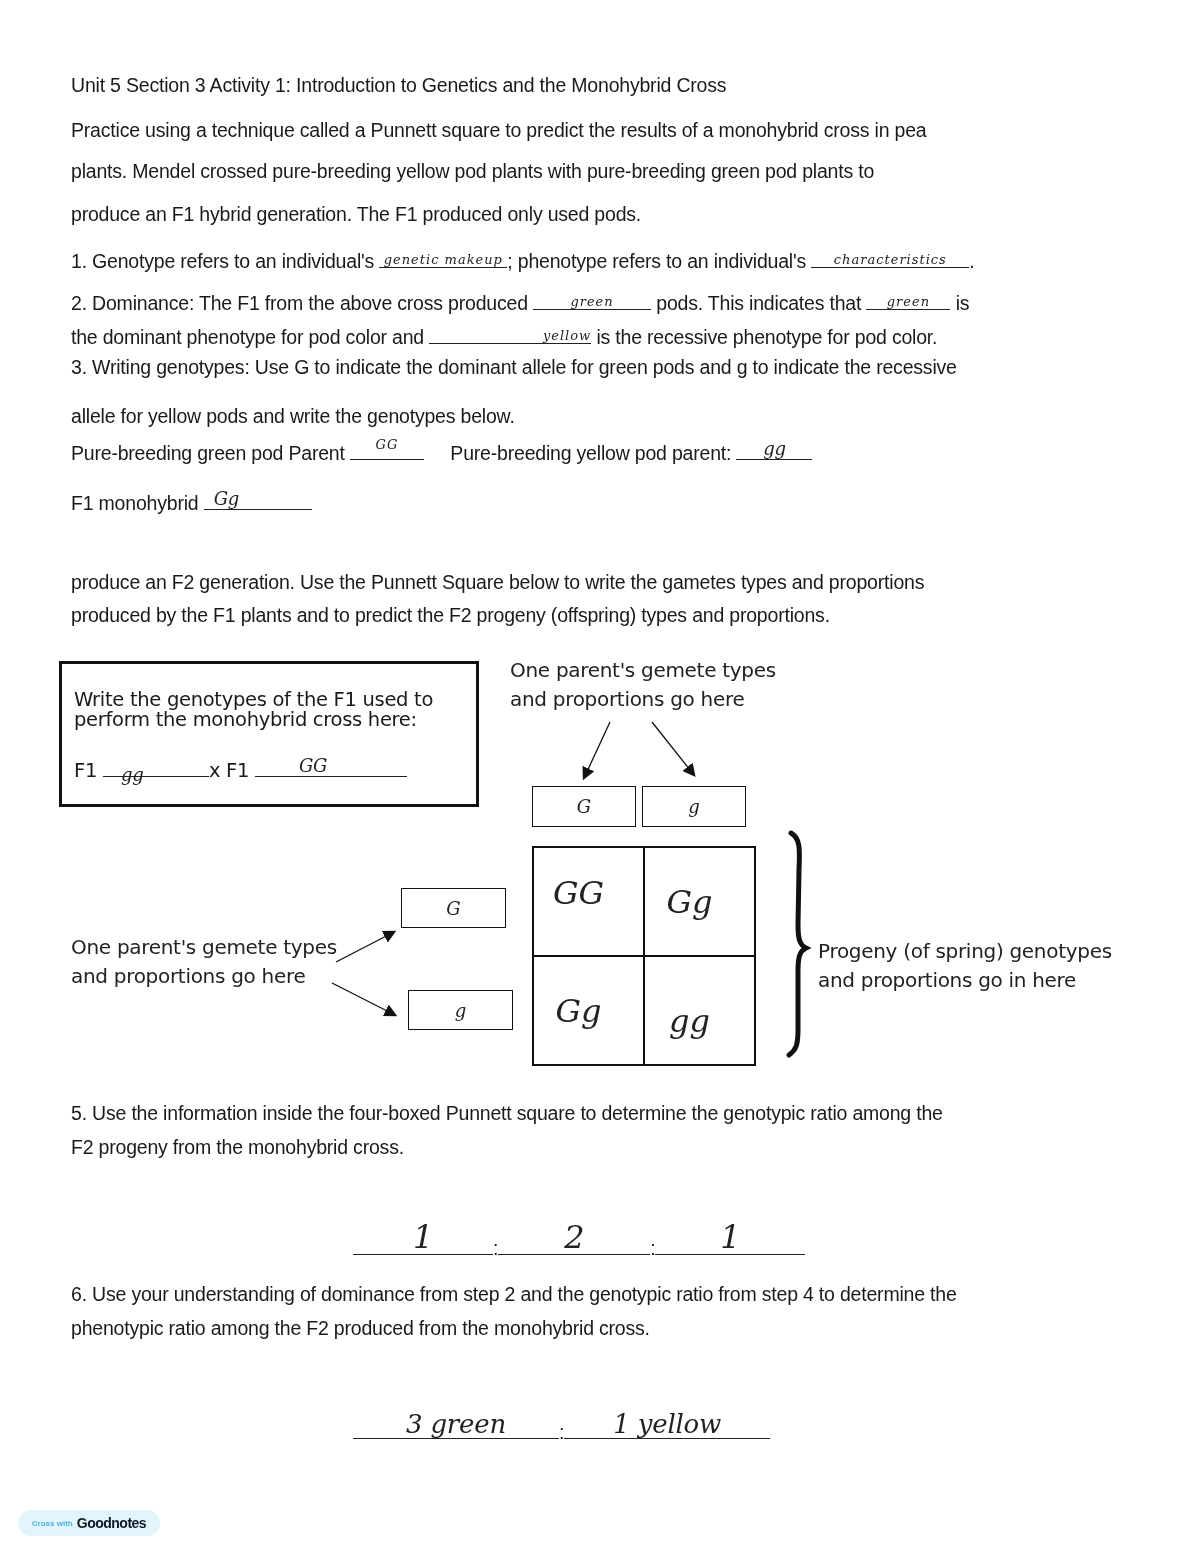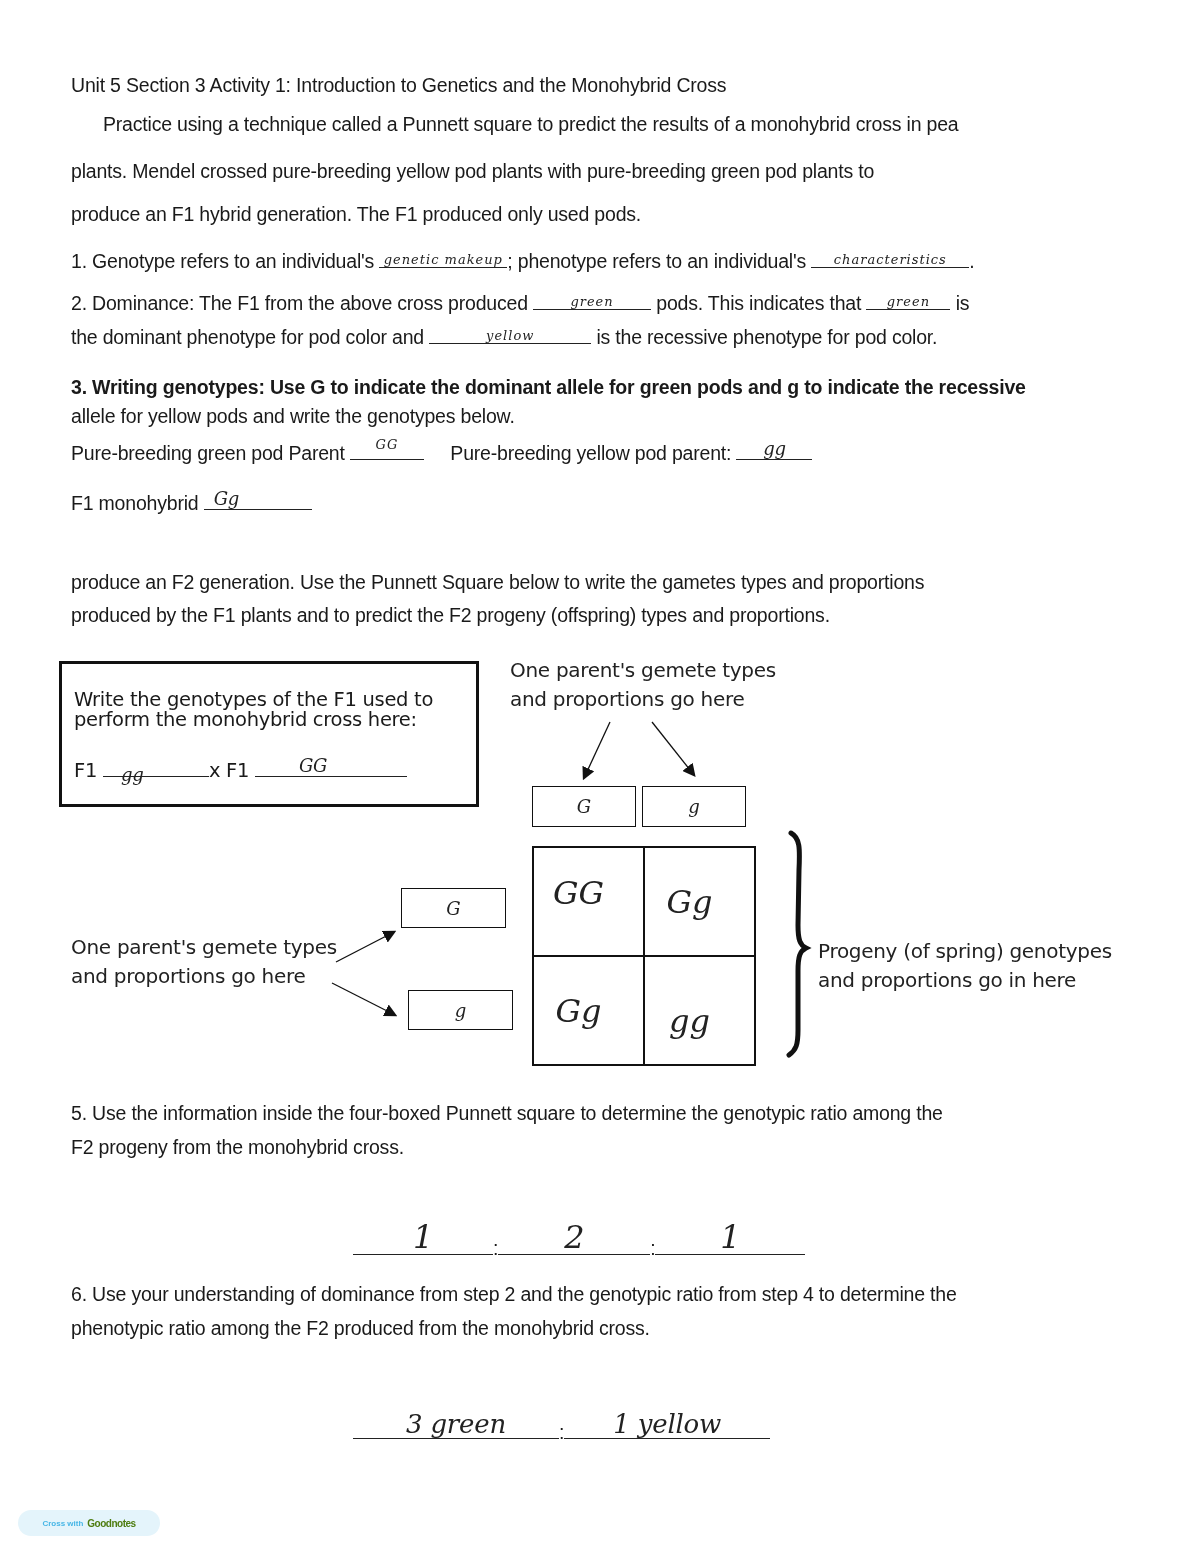--- a/index.html
+++ b/index.html
@@ -14,54 +14,54 @@
     .blank .hand { position: absolute; left: 0; right: 0; bottom: 1px; line-height: 1; }
     .diag-text { position: absolute; font-family: "DejaVu Sans", sans-serif; font-size: 20px; line-height: 29px; color: #222; letter-spacing: -0.3px; }
     .box { position: absolute; border: 1.5px solid #111; background: #fff; }
     .f1-box { left: 59px; top: 661px; width: 420px; height: 146px; border: 3px solid #111; box-sizing: border-box; }
     .f1-text { position: absolute; left: 12px; font-family: "DejaVu Sans", sans-serif; font-size: 19.5px; letter-spacing: -0.3px; white-space: nowrap; }
     .gam { display: flex; align-items: center; justify-content: center; box-sizing: border-box; }
     .punnett { position: absolute; left: 532px; top: 846px; width: 224px; height: 220px; border: 1.5px solid #111; box-sizing: border-box; display: grid; grid-template-columns: 1fr 1fr; grid-template-rows: 1fr 1fr; }
     .cell { border: 1px solid #111; display: flex; align-items: center; justify-content: center; }
     .badge { position: absolute; left: 18px; top: 1510px; width: 142px; height: 26px; border-radius: 13px; background: #e4f4fb; display: flex; align-items: center; justify-content: center; gap: 4px; }
     .badge .small { font-family: "Liberation Sans", sans-serif; font-size: 8px; font-weight: bold; color: #47b6e6; }
-    .badge .big { font-family: "Liberation Sans", sans-serif; font-size: 10px; font-weight: bold; color: #4d7c0f; letter-spacing: -0.5px; }
+    .badge .big { font-family: "Liberation Sans", sans-serif; font-size: 14px; font-weight: bold; color: #0f172a; letter-spacing: -0.5px; }
     svg.overlay { position: absolute; left: 0; top: 0; pointer-events: none; }
   </style>
 </head>
 <body>
 
 <div class="page">
 
   <div class="line" style="top:74px;">Unit 5 Section 3 Activity 1: Introduction to Genetics and the Monohybrid Cross</div>
 
-  <div class="line" style="top:113px;margin-left:32px;">Practice using a technique called a Punnett square to predict the results of a monohybrid cross in pea</div>
+  <div class="line" style="top:119px;">Practice using a technique called a Punnett square to predict the results of a monohybrid cross in pea</div>
   <div class="line" style="top:160px;">plants.  Mendel crossed pure-breeding yellow pod plants with pure-breeding green pod plants to</div>
   <div class="line" style="top:203px;">produce an F1 hybrid generation.  The F1 produced only used pods.</div>
 
   <div class="line" style="top:247px;">
     <span>1. Genotype refers to an individual's</span>
     <span class="blank" style="width:128px;"><span class="hand hand-sm">genetic makeup</span></span><span>; phenotype refers to an individual's</span>
     <span class="blank" style="width:158px;"><span class="hand hand-sm">characteristics</span></span><span>.</span>
   </div>
 
   <div class="line" style="top:289px;">
     <span>2.  Dominance: The F1 from the above cross produced</span>
     <span class="blank" style="width:118px;"><span class="hand hand-sm">green</span></span>
     <span>pods.  This indicates that</span>
     <span class="blank" style="width:84px;"><span class="hand hand-sm">green</span></span>
     <span>is</span>
   </div>
   <div class="line" style="top:323px;">
     <span>the dominant phenotype for pod color and</span>
-    <span class="blank" style="width:162px;"><span class="hand hand-sm" style="text-align:center;">yellow</span></span>
+    <span class="blank" style="width:162px;"><span class="hand hand-sm" style="text-align:right;">yellow</span></span>
     <span>is the recessive phenotype for pod color.</span>
   </div>
 
-  <div class="line" style="top:376px;font-weight:bold;">3. Writing genotypes: Use G to indicate the dominant allele for green pods and g to indicate the recessive</div>
+  <div class="line" style="top:356px;">3. Writing genotypes: Use G to indicate the dominant allele for green pods and g to indicate the recessive</div>
   <div class="line" style="top:405px;">allele for yellow pods and write the genotypes below.</div>
   <div class="line" style="top:439px;">
     <span>Pure-breeding green pod Parent</span>
     <span class="blank" style="width:74px;"><span class="hand hand-sm" style="bottom:8px;">GG</span></span>
     <span style="display:inline-block; width:16px;"></span>
     <span>Pure-breeding yellow pod parent:</span>
     <span class="blank" style="width:76px;"><span class="hand hand-md">gg</span></span>
   </div>
   <div class="line" style="top:489px;">
     <span>F1 monohybrid</span>

